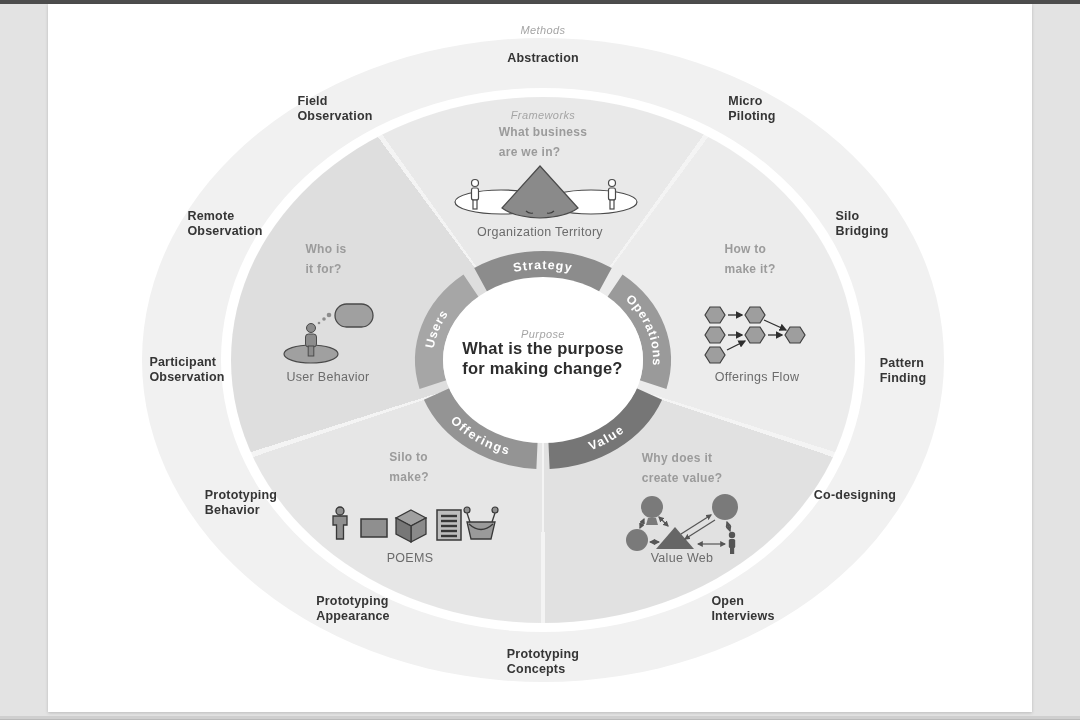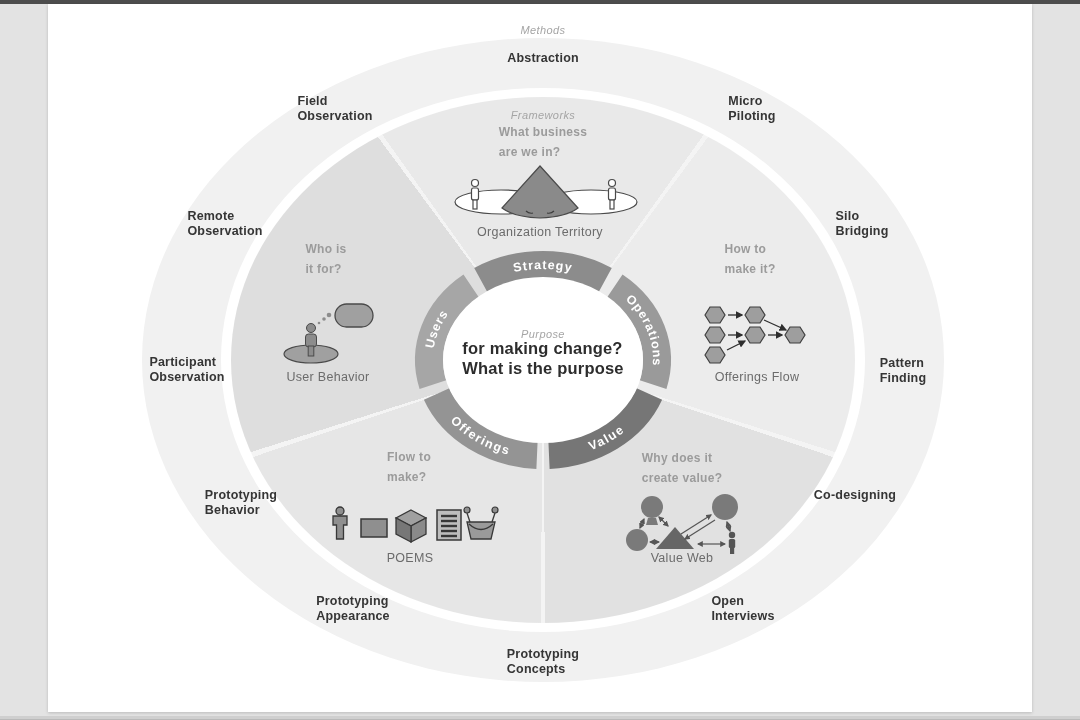--- a/index.html
+++ b/index.html
@@ -99,41 +99,41 @@
     <text class="ringlbl" text-anchor="middle" dominant-baseline="central">
       <textPath href="#p-value" startOffset="50%">Value</textPath></text>
     <text class="ringlbl" text-anchor="middle" dominant-baseline="central">
       <textPath href="#p-offerings" startOffset="50%">Offerings</textPath></text>
     <text class="ringlbl" text-anchor="middle" dominant-baseline="central">
       <textPath href="#p-users" startOffset="50%">Users</textPath></text>
   </svg>
 
   <div class="lbl eyebrow purpose-eyebrow">Purpose</div>
   <div class="lbl center-q purpose-q">
+    <span class="ln">What is the purpose</span>
     <span class="ln">for making change?</span>
-    <span class="ln">What is the purpose</span>
   </div>
 
   <div class="lbl eyebrow methods-title">Methods</div>
   <div class="lbl eyebrow frameworks-title">Frameworks</div>
 
   <div class="lbl q q-business">
     <span class="ln">What business</span>
     <span class="ln">are we in?</span>
   </div>
   <div class="lbl q q-how">
     <span class="ln">How to</span>
     <span class="ln">make it?</span>
   </div>
   <div class="lbl q q-value">
     <span class="ln">Why does it</span>
     <span class="ln">create value?</span>
   </div>
   <div class="lbl q q-what">
-    <span class="ln">Flow to</span>
+    <span class="ln">Silo to</span>
     <span class="ln">make?</span>
   </div>
   <div class="lbl q q-who">
     <span class="ln">Who is</span>
     <span class="ln">it for?</span>
   </div>
 
   <div class="lbl cap cap-org">Organization Territory</div>
   <div class="lbl cap cap-competency">Offerings Flow</div>
   <div class="lbl cap cap-valueweb">Value Web</div>

